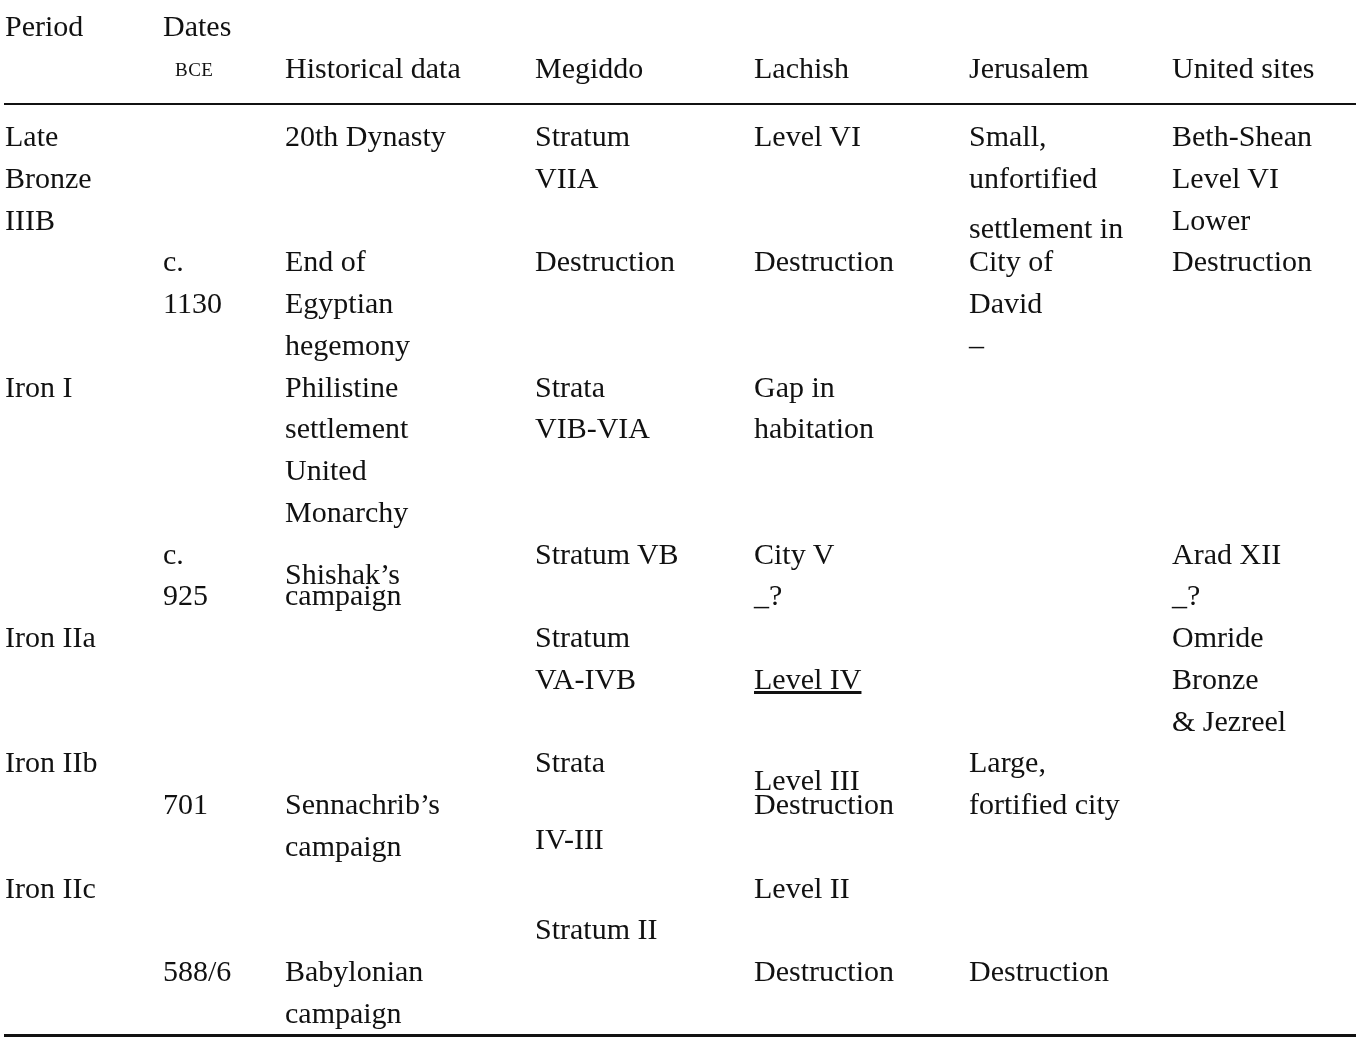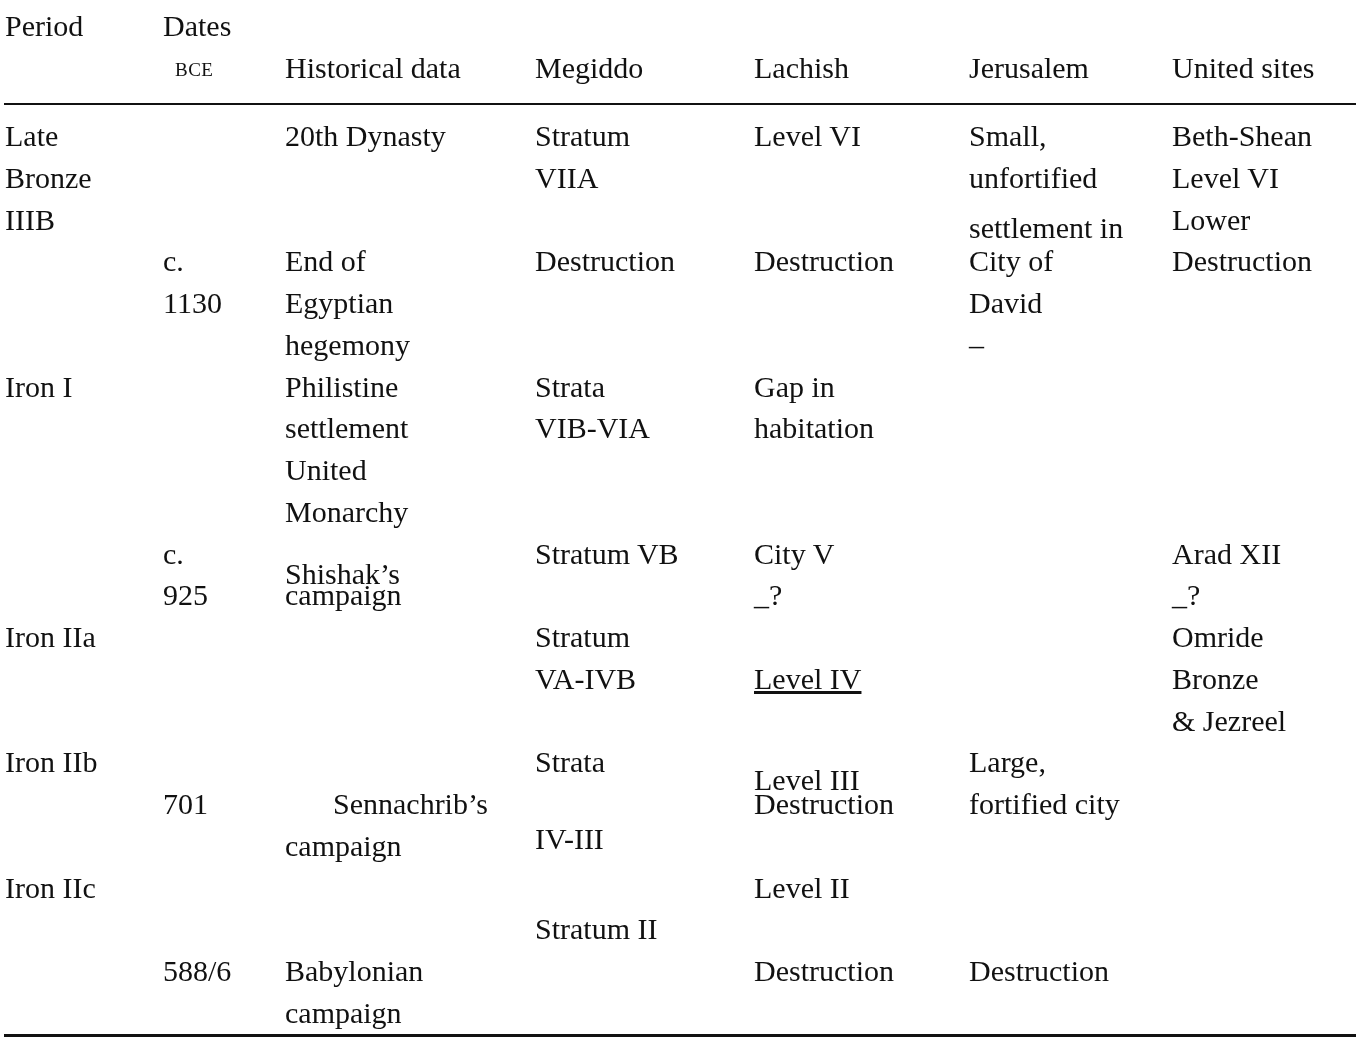--- a/index.html
+++ b/index.html
@@ -75,21 +75,21 @@
       <div class="t" style="left: 1172px; top: 657.75px;">Bronze</div>
       <div class="t" style="left: 1172px; top: 699.5px;">&amp; Jezreel</div>
       <div class="t" style="left: 5px; top: 741.25px;">Iron IIb</div>
       <div class="t" style="left: 535px; top: 741.25px;">Strata</div>
       <div class="t" style="left: 535px; top: 818px;">IV-III</div>
       <div class="t" style="left: 754px; top: 759px;">Level III</div>
       <div class="t" style="left: 754px; top: 783px;">Destruction</div>
       <div class="t" style="left: 969px; top: 741.25px;">Large,</div>
       <div class="t" style="left: 969px; top: 783px;">fortified city</div>
       <div class="t" style="left: 163px; top: 783px;">701</div>
-      <div class="t" style="left: 285px; top: 783px; margin-left: 48px;">Sennachrib’s</div>
+      <div class="t" style="left: 285px; top: 783px;">Sennachrib’s</div>
       <div class="t" style="left: 285px; top: 824.75px;">campaign</div>
       <div class="t" style="left: 5px; top: 866.5px;">Iron IIc</div>
       <div class="t" style="left: 754px; top: 866.5px;">Level II</div>
       <div class="t" style="left: 535px; top: 908.25px;">Stratum II</div>
       <div class="t" style="left: 163px; top: 950px;">588/6</div>
       <div class="t" style="left: 285px; top: 950px;">Babylonian</div>
       <div class="t" style="left: 285px; top: 991.75px;">campaign</div>
       <div class="t" style="left: 754px; top: 950px;">Destruction</div>
       <div class="t" style="left: 969px; top: 950px;">Destruction</div>
     </div>

